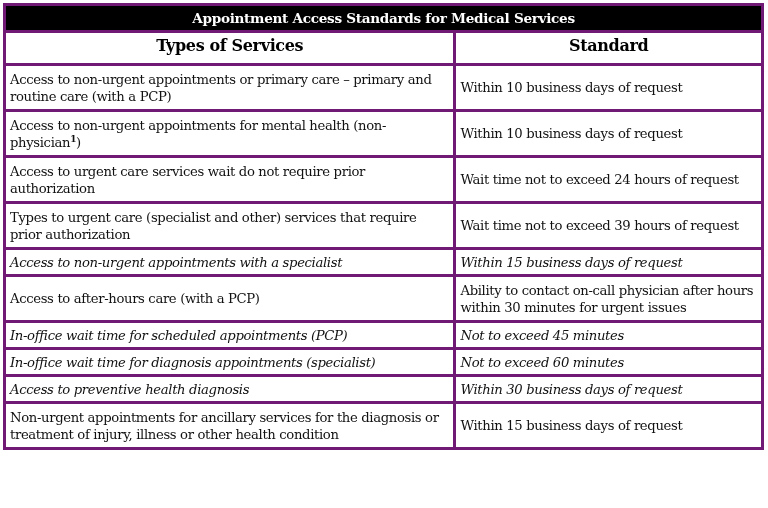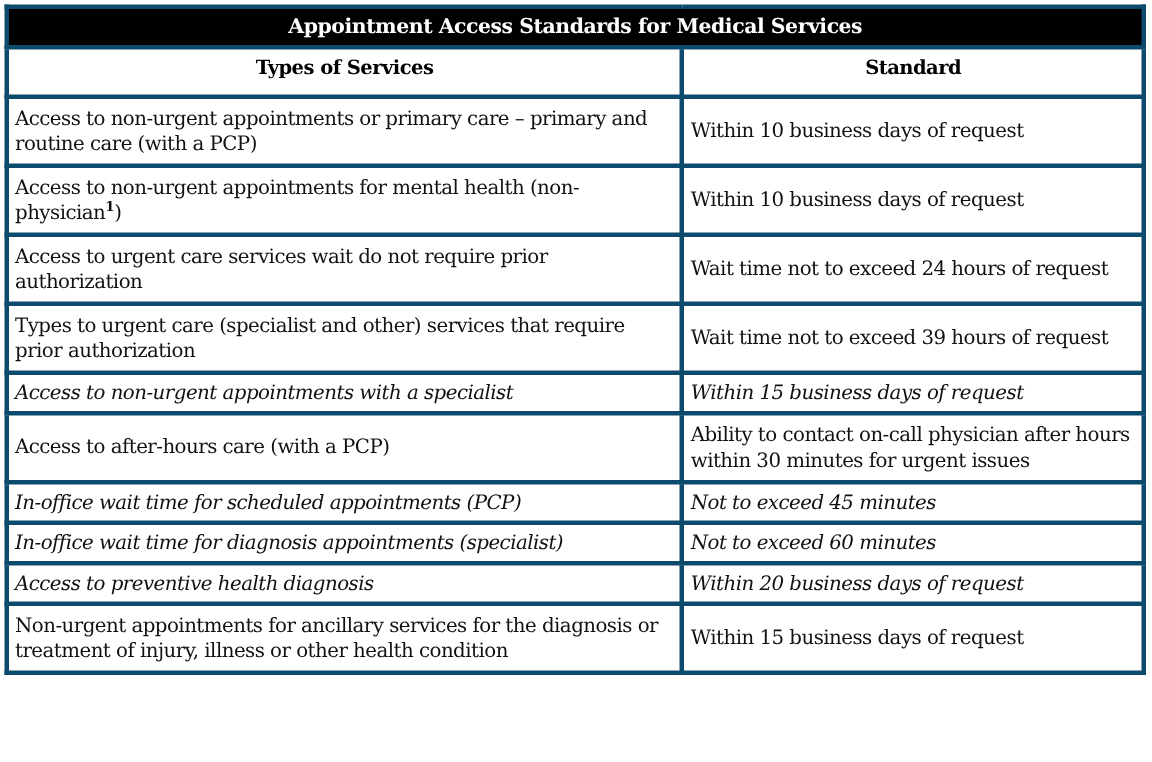--- a/index.html
+++ b/index.html
@@ -20,21 +20,21 @@
     top: 3px;
     width: 761px;
   }
   table {
     border-collapse: collapse;
     width: 761px;
     table-layout: fixed;
     border: 3px solid #000;
   }
   td, th {
-    border: 3px solid #0c4a6e;
+    border: 3px solid #701a75;
     padding: 0 4px;
     vertical-align: middle;
     color: #111;
     font-size: 13.2px;
     line-height: 17px;
     letter-spacing: -0.35px;
   }
   .title-row th {
     background: #000;
     color: #fff;
@@ -46,21 +46,21 @@
     padding: 0;
   }
   .header-row th {
     background: #fff;
     color: #000;
     font-weight: bold;
     text-align: center;
     height: 26px;
     vertical-align: top;
     padding-top: 4px;
-    font-size: 13px;
+    font-size: 16px;
   }
   .col-service { width: 441px; }
   .col-standard { width: 301px; }
   tr.tall td { height: 43px; }
   tr.short td { height: 24px; font-style: italic; }
   sup.fn {
     font-size: 9px;
     font-weight: bold;
     vertical-align: super;
     line-height: 0;
@@ -112,21 +112,21 @@
       <tr class="short">
         <td>In-office wait time for scheduled appointments (PCP)</td>
         <td>Not to exceed 45 minutes</td>
       </tr>
       <tr class="short">
         <td>In-office wait time for diagnosis appointments (specialist)</td>
         <td>Not to exceed 60 minutes</td>
       </tr>
       <tr class="short">
         <td>Access to preventive health diagnosis</td>
-        <td>Within 20 business days of request</td>
+        <td>Within 30 business days of request</td>
       </tr>
       <tr class="tall">
         <td>Non-urgent appointments for ancillary services for the diagnosis or treatment of injury, illness or other health condition</td>
         <td>Within 15 business days of request</td>
       </tr>
     </tbody>
   </table>
 </div>
 
 </body></html>

